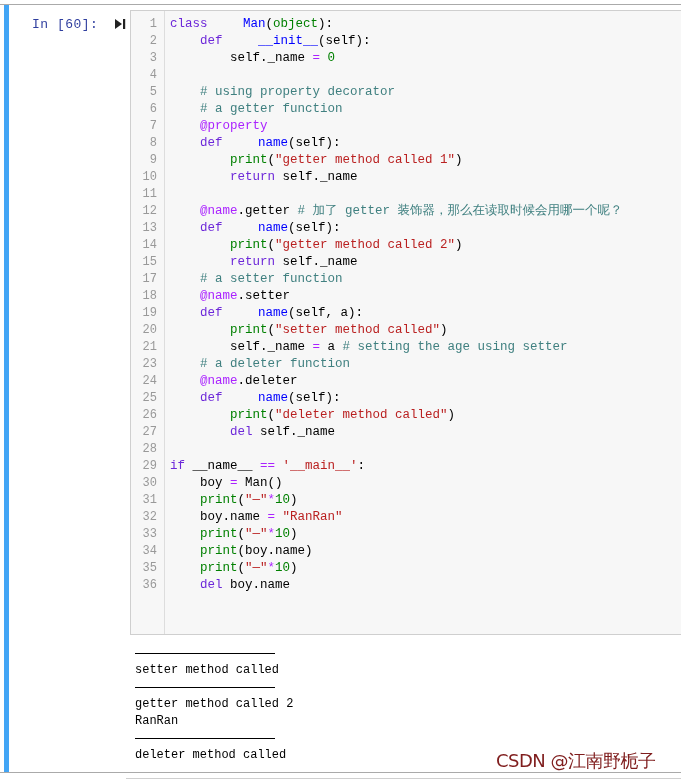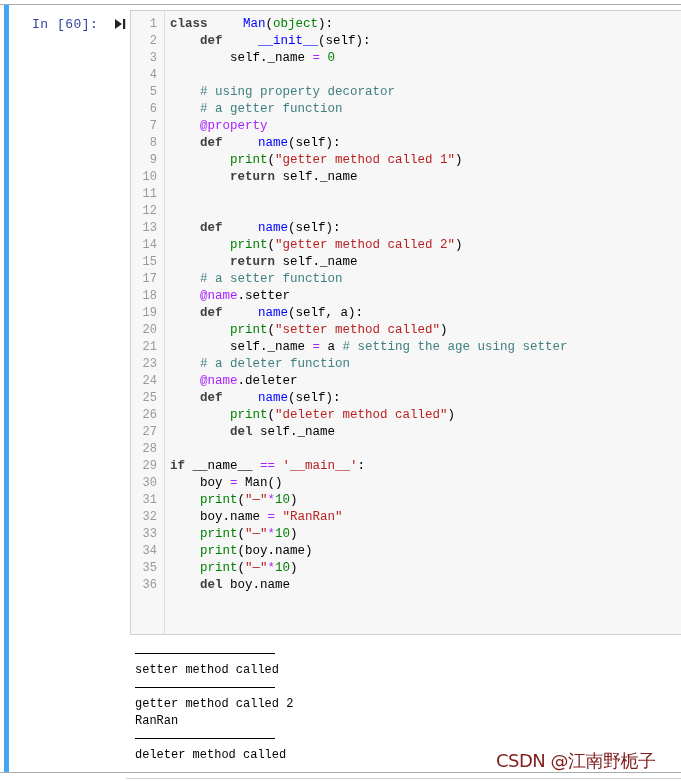--- a/index.html
+++ b/index.html
@@ -26,21 +26,21 @@
     overflow: hidden;
   }
   .gutter {
     position: absolute; left: 0; top: 0; width: 33px; height: 100%;
     background: #f7f7f7; border-right: 1px solid #dddddd;
   }
   .code-lines { position: absolute; left: 0; top: 5px; right: 0; }
   .line { height: 17px; line-height: 17px; font-size: 12.5px; white-space: pre; position: relative; }
   .ln { position: absolute; left: 0; width: 26px; text-align: right; color: #999999; font-size: 12px; }
   .src { position: absolute; left: 39px; color: #000000; }
-  .kw { color: #404040; font-weight: bold; }
+  .kw { color: #6d28d9; font-weight: normal; }
   .fn { color: #0000ff; margin-left: 28px; }
   .bi { color: #008000; }
   .st { color: #ba2121; }
   .cm { color: #408080; }
   .dc { color: #aa22ff; }
   .op { color: #aa22ff; }
   .nm { color: #008000; }
   .output {
     position: absolute; left: 131px; top: 640px; width: 540px;
     font-size: 12px; color: #000;
@@ -75,21 +75,21 @@
       <div class="line"><span class="ln">2</span><span class="src"><span>    </span><span class="kw">def</span><span> </span><span class="fn">__init__</span><span>(self):</span></span></div>
       <div class="line"><span class="ln">3</span><span class="src"><span>        self._name </span><span class="op">=</span><span> </span><span class="nm">0</span></span></div>
       <div class="line"><span class="ln">4</span></div>
       <div class="line"><span class="ln">5</span><span class="src"><span>    </span><span class="cm"># using property decorator</span></span></div>
       <div class="line"><span class="ln">6</span><span class="src"><span>    </span><span class="cm"># a getter function</span></span></div>
       <div class="line"><span class="ln">7</span><span class="src"><span>    </span><span class="dc">@property</span></span></div>
       <div class="line"><span class="ln">8</span><span class="src"><span>    </span><span class="kw">def</span><span> </span><span class="fn">name</span><span>(self):</span></span></div>
       <div class="line"><span class="ln">9</span><span class="src"><span>        </span><span class="bi">print</span><span>(</span><span class="st">"getter method called 1"</span><span>)</span></span></div>
       <div class="line"><span class="ln">10</span><span class="src"><span>        </span><span class="kw">return</span><span> self._name</span></span></div>
       <div class="line"><span class="ln">11</span></div>
-      <div class="line"><span class="ln">12</span></div>
+      <div class="line"><span class="ln">12</span><span class="src"><span>    </span><span class="dc">@name</span><span>.getter </span><span class="cm"># 加了 getter 装饰器，那么在读取时候会用哪一个呢？</span></span></div>
       <div class="line"><span class="ln">13</span><span class="src"><span>    </span><span class="kw">def</span><span> </span><span class="fn">name</span><span>(self):</span></span></div>
       <div class="line"><span class="ln">14</span><span class="src"><span>        </span><span class="bi">print</span><span>(</span><span class="st">"getter method called 2"</span><span>)</span></span></div>
       <div class="line"><span class="ln">15</span><span class="src"><span>        </span><span class="kw">return</span><span> self._name</span></span></div>
       <div class="line"><span class="ln">17</span><span class="src"><span>    </span><span class="cm"># a setter function</span></span></div>
       <div class="line"><span class="ln">18</span><span class="src"><span>    </span><span class="dc">@name</span><span>.setter</span></span></div>
       <div class="line"><span class="ln">19</span><span class="src"><span>    </span><span class="kw">def</span><span> </span><span class="fn">name</span><span>(self, a):</span></span></div>
       <div class="line"><span class="ln">20</span><span class="src"><span>        </span><span class="bi">print</span><span>(</span><span class="st">"setter method called"</span><span>)</span></span></div>
       <div class="line"><span class="ln">21</span><span class="src"><span>        self._name </span><span class="op">=</span><span> a </span><span class="cm"># setting the age using setter</span></span></div>
       <div class="line"><span class="ln">23</span><span class="src"><span>    </span><span class="cm"># a deleter function</span></span></div>
       <div class="line"><span class="ln">24</span><span class="src"><span>    </span><span class="dc">@name</span><span>.deleter</span></span></div>

